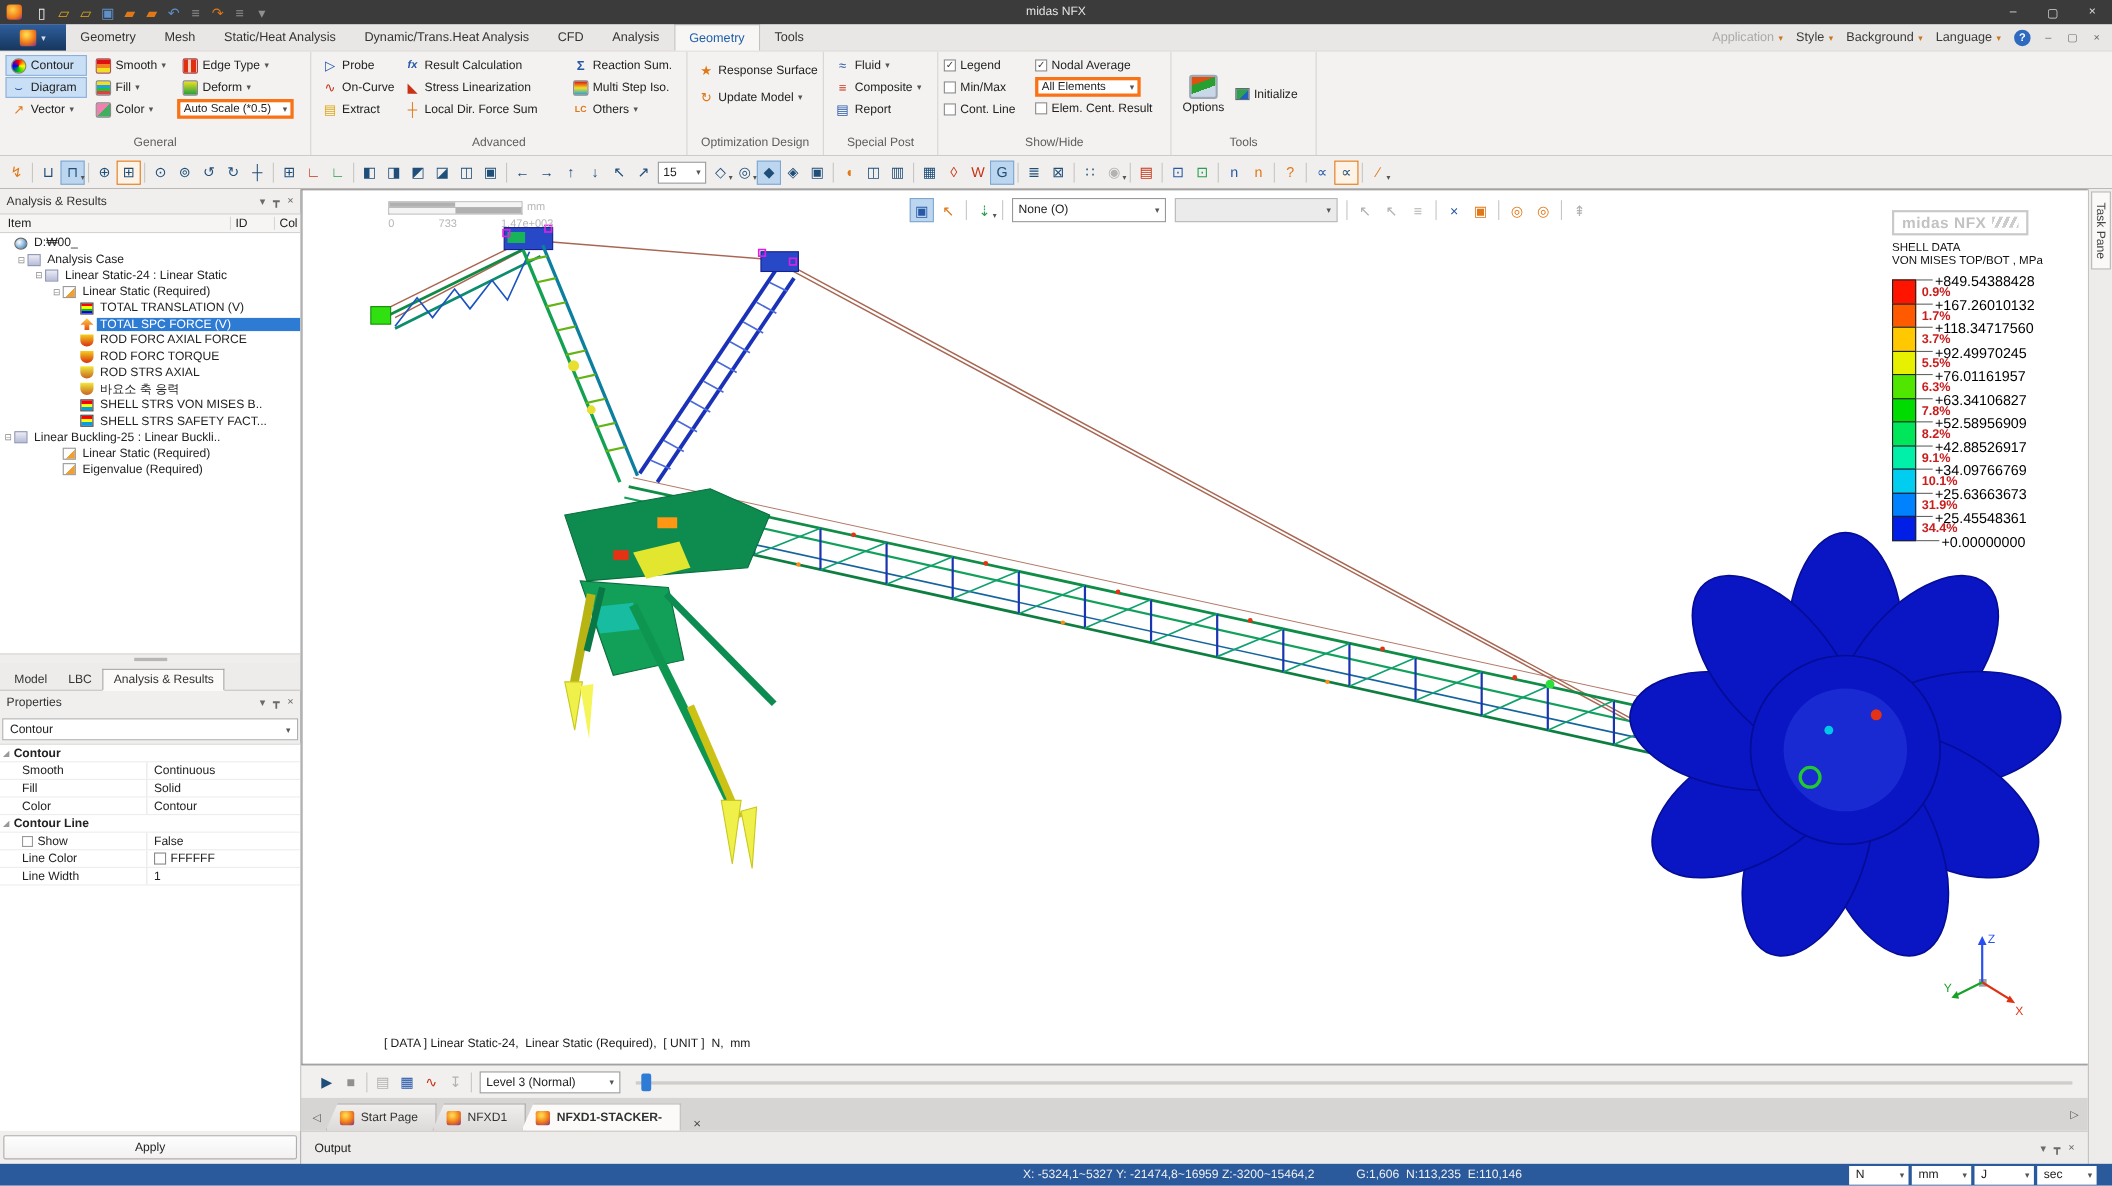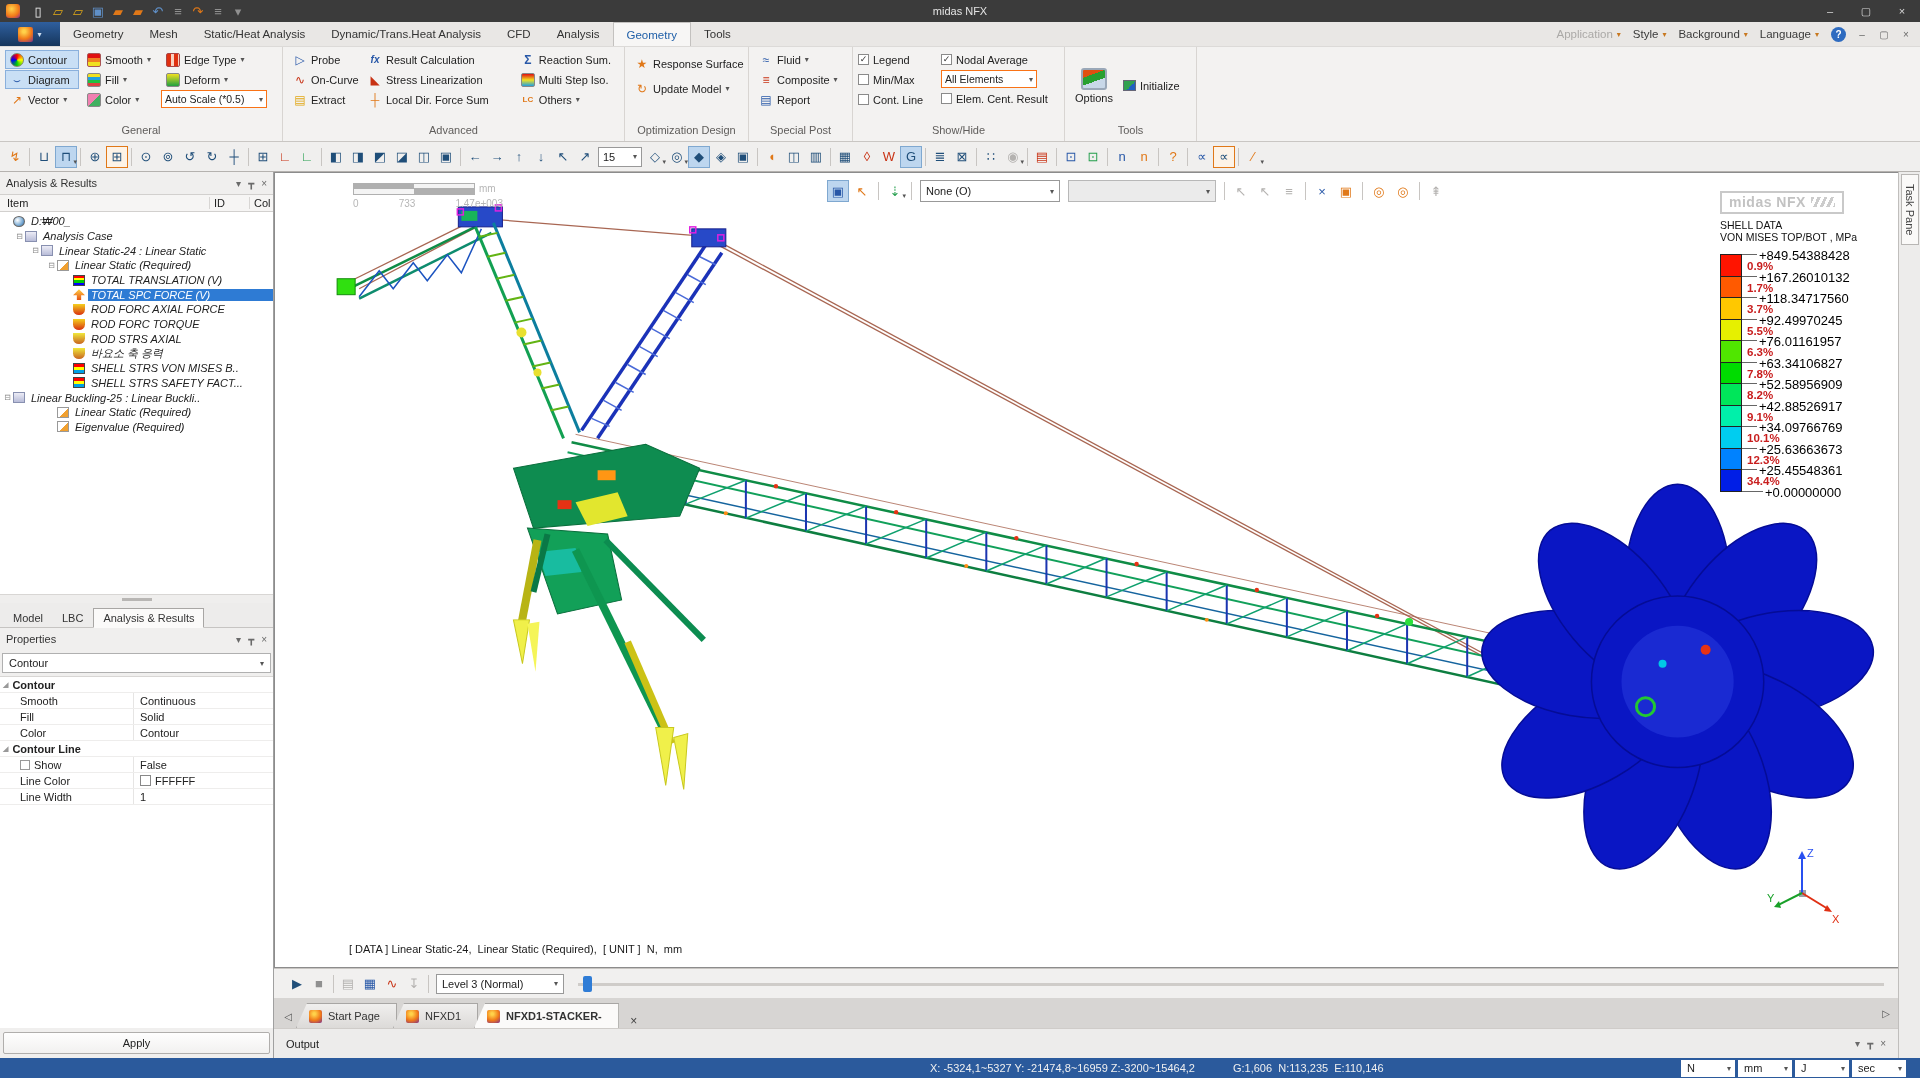--- a/index.html
+++ b/index.html
@@ -33,21 +33,21 @@
 
   
   .ribbon { height:95px; background:#F3F2F1; display:flex; border-bottom:1px solid #C9C6C3; flex:0 0 auto; }
   .rgroup { border-right:1px solid #D8D5D2; display:flex; flex-direction:column; }
   .rgc { flex:1; display:flex; padding:3px 5px 0 5px; }
   .rglabel { height:17px; text-align:center; color:#5F5D5B; font-size:11px; }
   .rcol { display:flex; flex-direction:column; gap:1px; margin-right:3px; }
   .rbtn { height:19px; display:flex; align-items:center; gap:4px; padding:0 4px; border:1px solid transparent; white-space:nowrap; }
   .rbtn.hl { background:#C9DFF5; border-color:#8AB0DC; }
   .rbtn .dd { font-size:8px; color:#555; }
-  .rcombo { width:106px; height:18px; background:#fff; border:1px solid #f97316; display:flex; align-items:center;
+  .rcombo { width:106px; height:18px; background:#fff; border:3px solid #f97316; display:flex; align-items:center;
     justify-content:space-between; padding:0 3px; font-size:10.5px; white-space:nowrap; }
   .rcombo .dd { font-size:8px; color:#555; }
   .shrow { height:19px; display:flex; align-items:center; gap:4px; white-space:nowrap; }
   .cbx { width:11px; height:11px; border:1px solid #8A8A8A; background:#fff; font-size:9px; line-height:9px; text-align:center; color:#333; flex:0 0 auto; }
   .tools-c { display:flex; align-items:center; gap:10px; padding:0 10px; }
   .optbtn { display:flex; flex-direction:column; align-items:center; gap:2px; }
   .opt-icon { width:26px; height:22px; border:2px solid #9AA8B8; border-radius:3px;
     background:linear-gradient(160deg,#E05010 0 30%,#28A030 30% 60%,#C8D8E8 60%); }
   .initbtn { display:flex; align-items:center; gap:4px; }
   .ri { width:14px; height:14px; flex:0 0 auto; border-radius:2px; display:inline-flex; align-items:center; justify-content:center; font-size:12px; }
@@ -90,21 +90,21 @@
   .texp { width:11px; font-size:8px; color:#888; text-align:center; flex:0 0 auto; }
   .ic { width:12px; height:11px; margin-right:3px; flex:0 0 auto; }
   .ic-globe { border-radius:50%; background:radial-gradient(circle at 35% 35%,#fff,#7AABD4 60%,#27649E); border:1px solid #666; }
   .ic-case { background:linear-gradient(180deg,#ECECF6,#B8BCD8); border:1px solid #8890B0; }
   .ic-edit { background:linear-gradient(135deg,#fff 55%,#F0A030 56%); border:1px solid #999; }
   .ic-contour { background:linear-gradient(180deg,#F00 0 25%,#FF0 25% 50%,#0C0 50% 75%,#00F 75%); border:1px solid #444; }
   .ic-spc { background:linear-gradient(180deg,#FFD24A,#E65010); clip-path:polygon(50% 0,100% 55%,68% 55%,68% 100%,32% 100%,32% 55%,0 55%); }
   .ic-rodf { background:linear-gradient(180deg,#F4D01E,#D83010); border-radius:0 0 50% 50%; }
   .ic-rods { background:linear-gradient(180deg,#F0E83C,#C86420); border-radius:0 0 50% 50%; }
   .ic-shell { background:linear-gradient(180deg,#F00 0 33%,#FF0 33% 66%,#00A0E6 66%); border:1px solid #444; }
-  .tlabel { padding:0 3px;font-style:italic; }
+  .tlabel { padding:0 3px; }
   .trow.sel .tlabel { background:#2E7BD4; color:#fff; flex:1; }
   .splitter { height:9px; background:#EFEEED; border-top:1px solid #D8D6D4; display:flex; align-items:center; justify-content:center; flex:0 0 auto; }
   .splitter::before { content:""; width:30px; height:3px; background:#B8B6B4; }
   .ptabs { height:25px; display:flex; align-items:flex-end; background:#EDECEB; padding-left:4px; border-bottom:1px solid #C6C4C2; flex:0 0 auto; }
   .ptab { padding:3px 9px; margin-right:1px; color:#333; }
   .ptab.active { background:#FBFAF9; border:1px solid #A8A6A4; border-bottom:1px solid #FBFAF9; margin-bottom:-1px; }
   .psel { height:20px; margin:3px 2px; background:#fff; border:1px solid #B0B0B0; display:flex; align-items:center;
     justify-content:space-between; padding:0 6px; flex:0 0 auto; }
   .psel .dd { font-size:8px; color:#555; }
   .pgrid { flex:1; background:#fff; border-top:1px solid #D8D6D4; overflow:hidden; }
@@ -1431,21 +1431,21 @@
               <div class="lrow">
               <span class="lcolor" style="background: rgb(0, 205, 240);"></span>
               <span class="llead"></span>
               <span class="lval">+34.09766769</span>
               <span class="lpct">10.1%</span>
             </div>
               <div class="lrow">
               <span class="lcolor" style="background: rgb(0, 130, 255);"></span>
               <span class="llead"></span>
               <span class="lval">+25.63663673</span>
-              <span class="lpct">12.3%</span>
+              <span class="lpct">31.9%</span>
             </div>
               <div class="lrow">
               <span class="lcolor" style="background: rgb(0, 30, 230);"></span>
               <span class="llead"></span>
               <span class="lval">+25.45548361</span>
               <span class="lpct">34.4%</span>
             </div>
           </div>
           <div class="lbottom">
             <span class="llead"></span>

